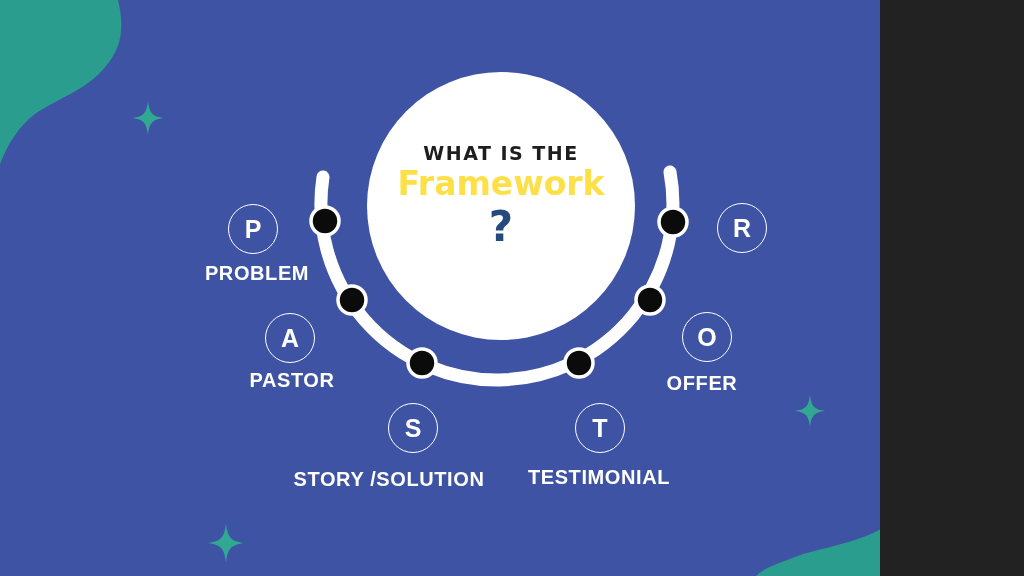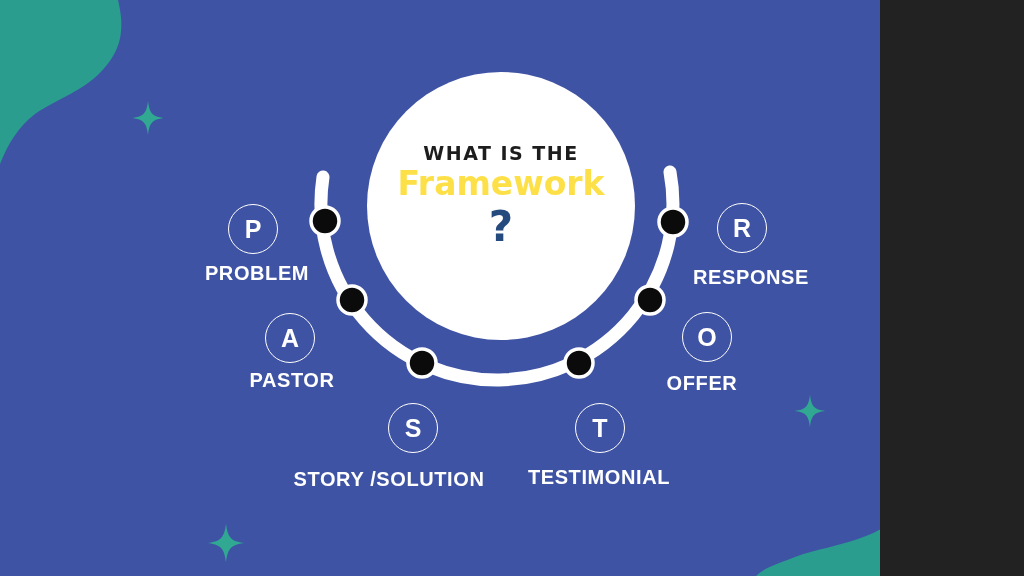--- a/index.html
+++ b/index.html
@@ -134,15 +134,14 @@
   </div>
   <div class="letter-circle lc-r">
     <span>R</span>
   </div>
 
   <div class="step-label sl-p">PROBLEM</div>
   <div class="step-label sl-a">PASTOR</div>
   <div class="step-label sl-t">TESTIMONIAL</div>
   <div class="step-label sl-s">STORY /SOLUTION</div>
   <div class="step-label sl-o">OFFER</div>
-  <div class="step-label sl-r">RESPONSE</div>
 
 </div>
 
 </body></html>

